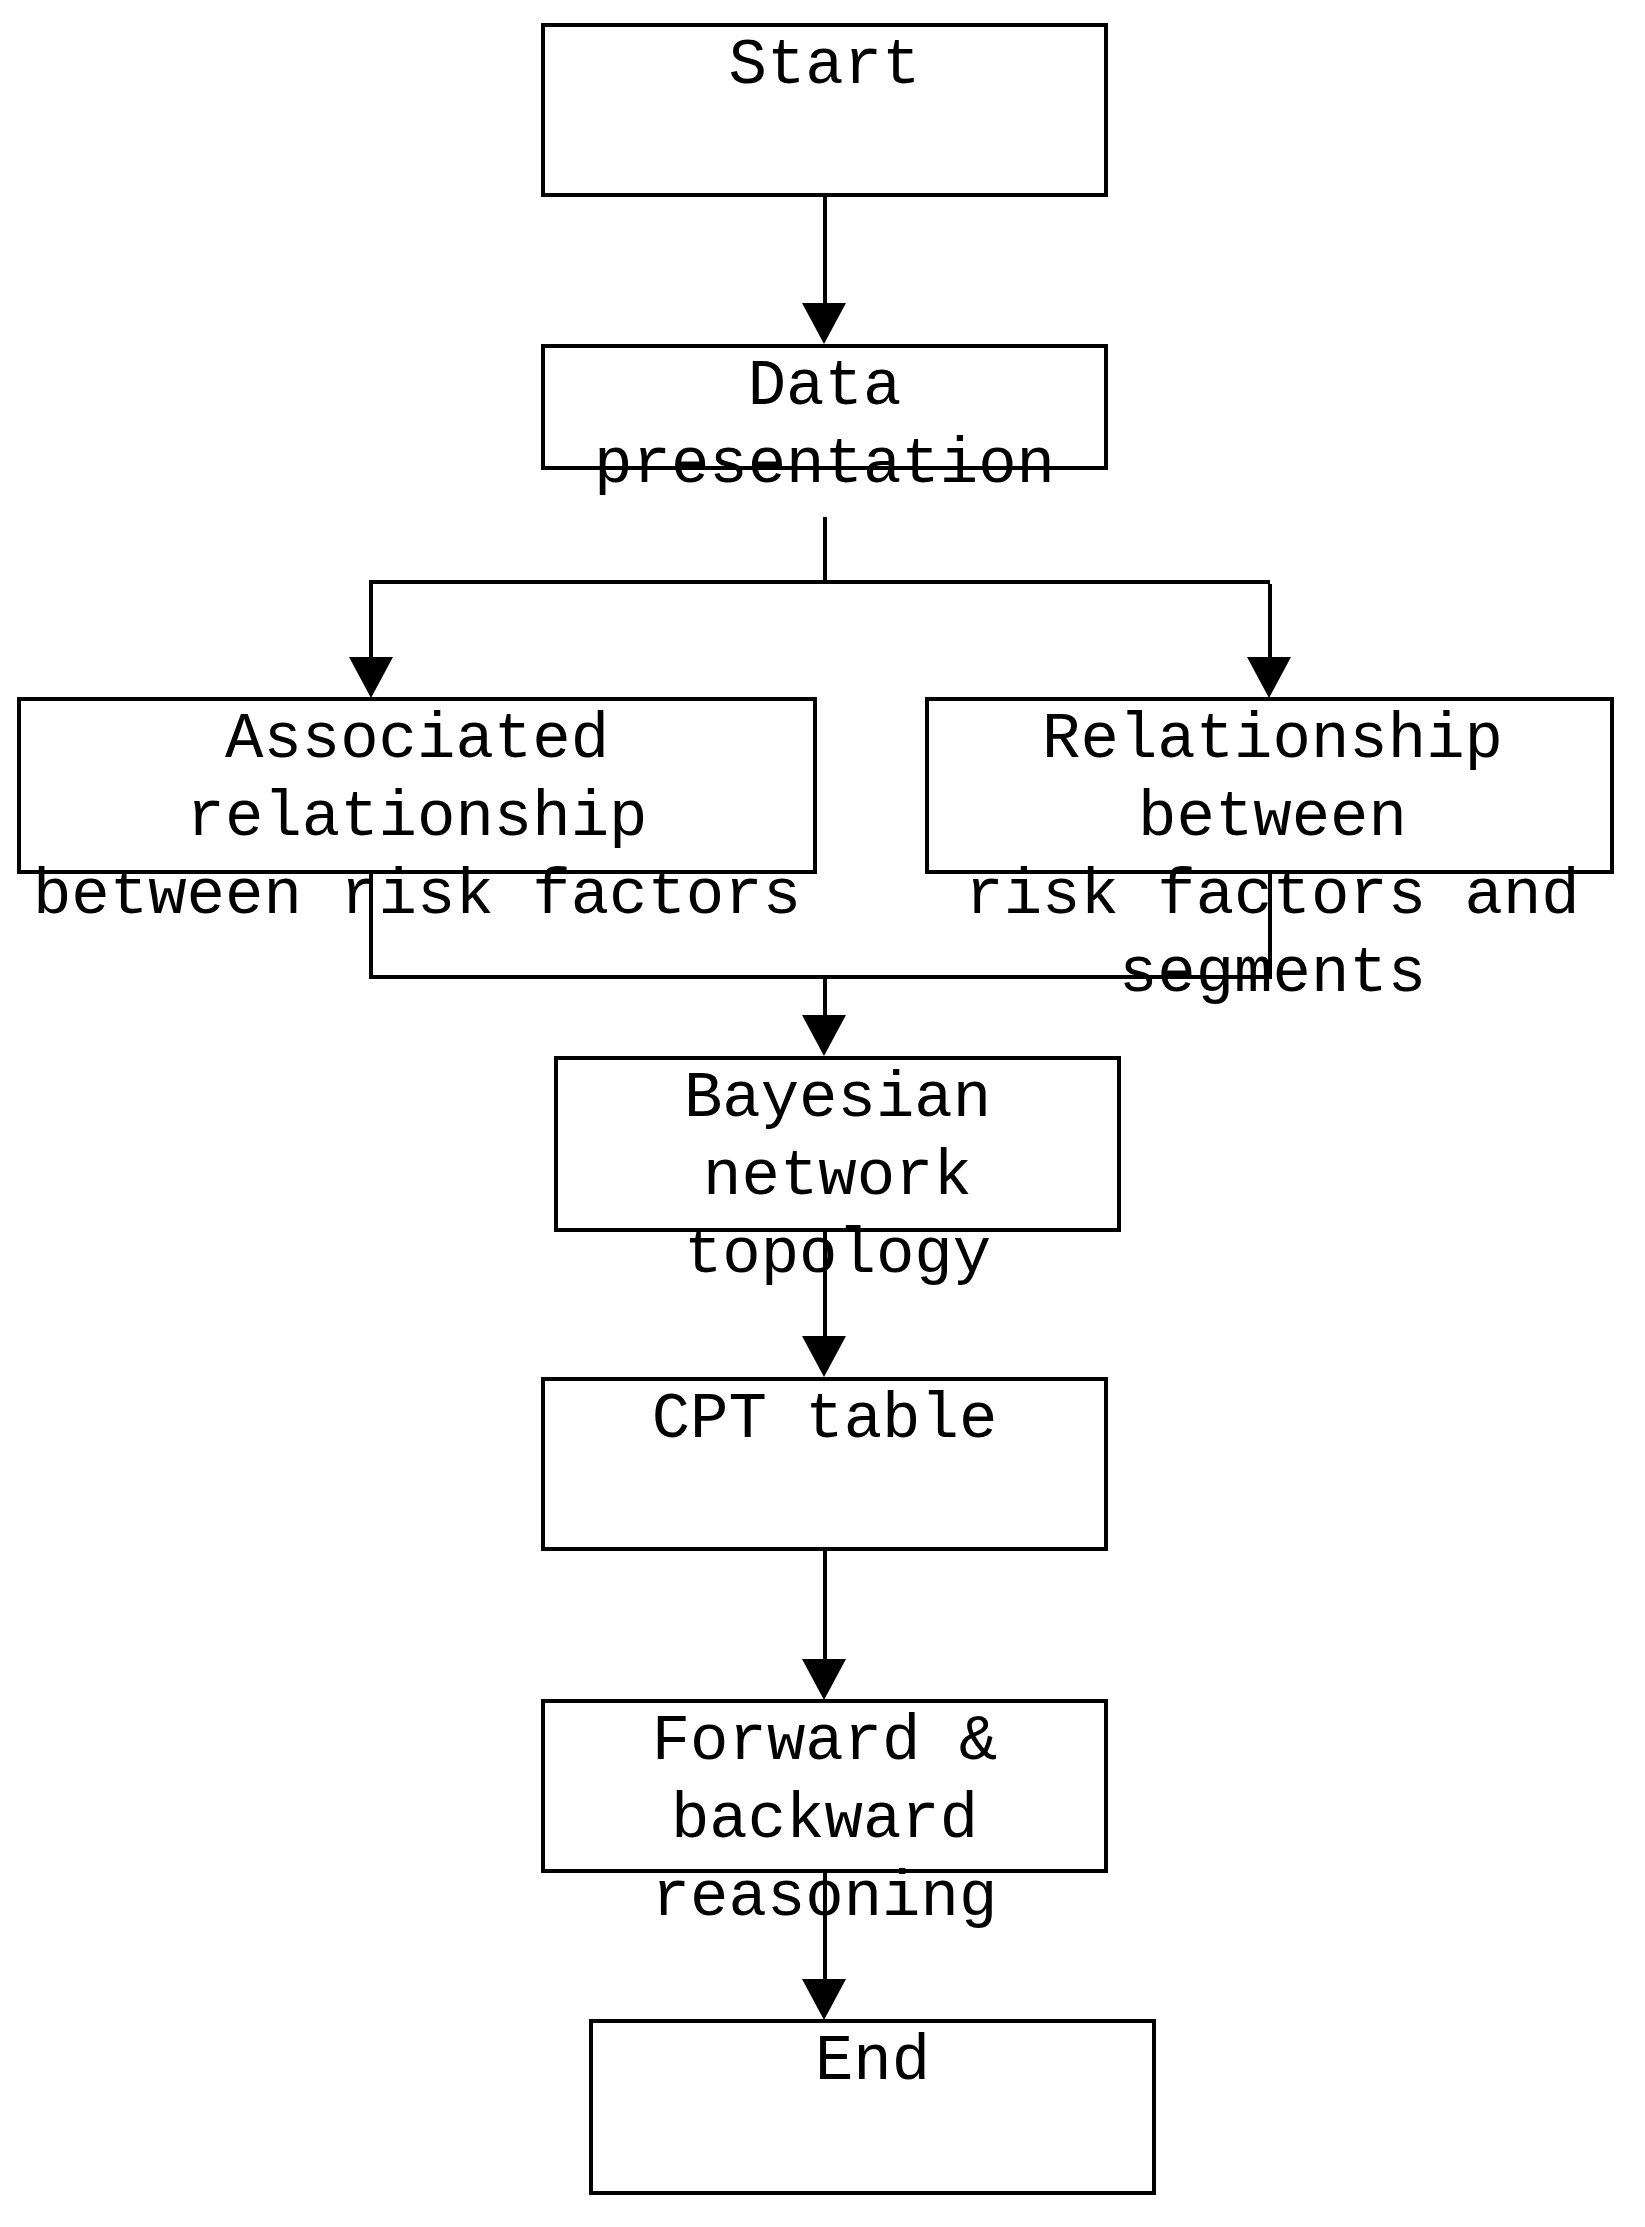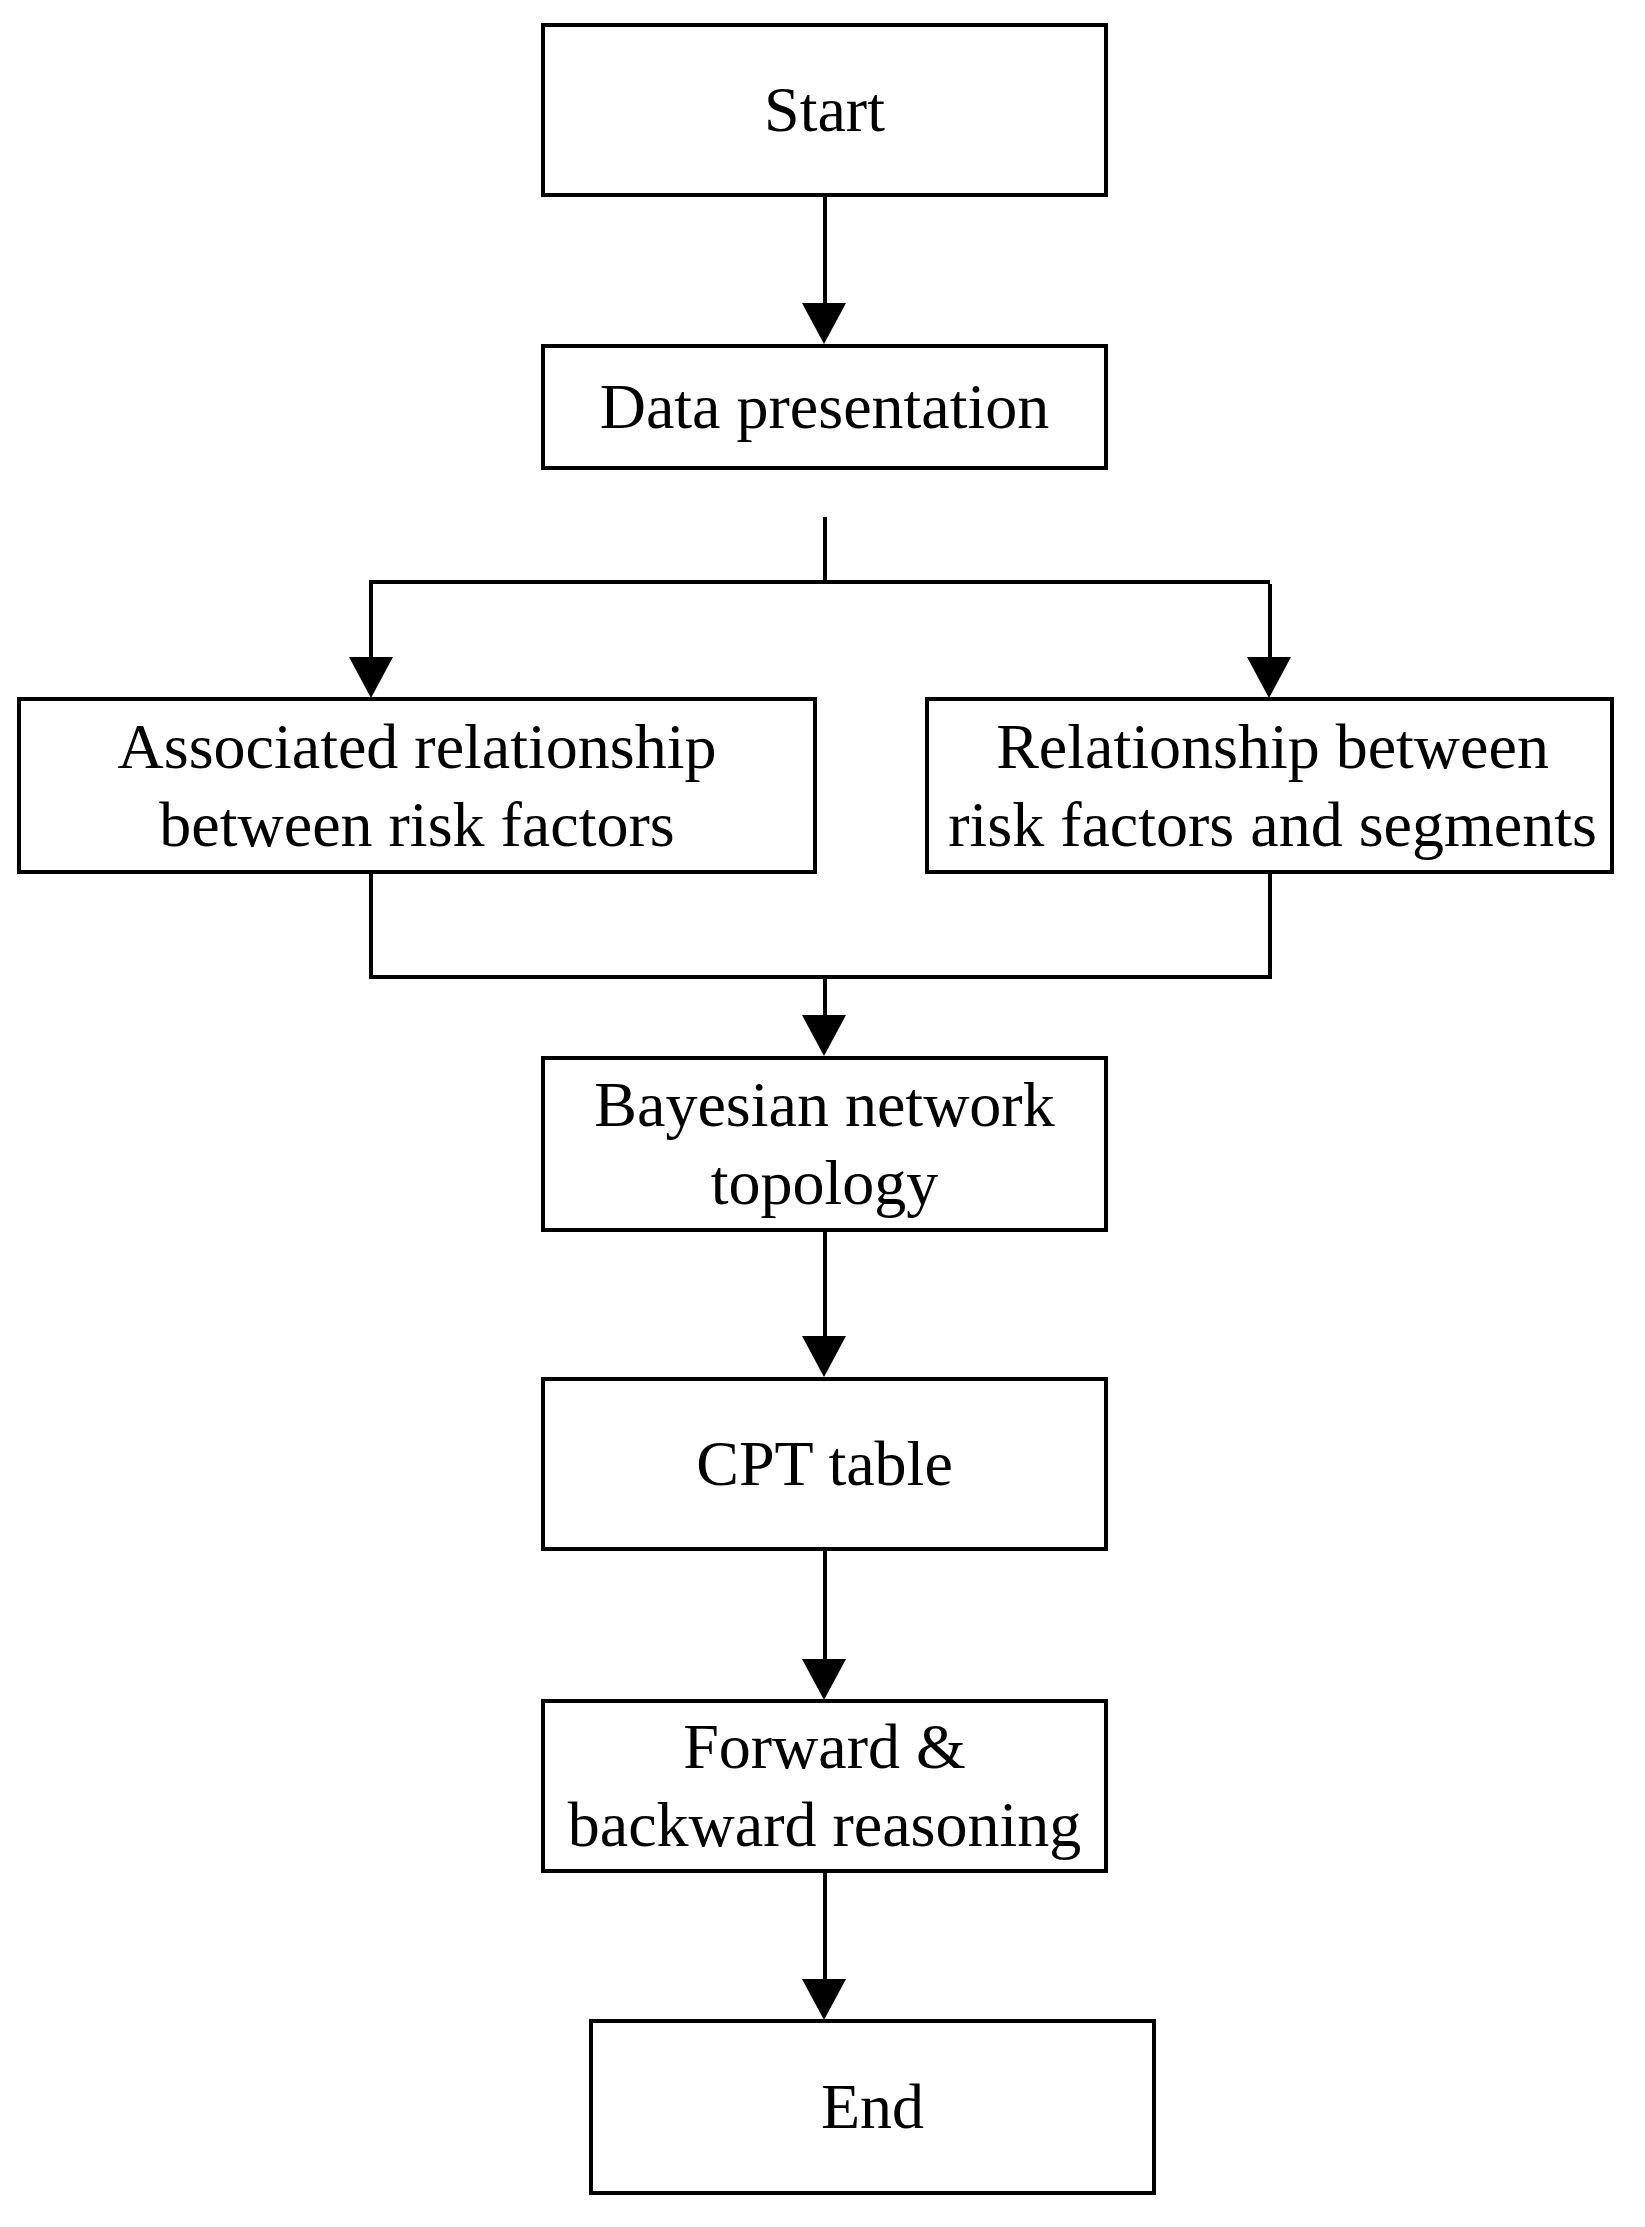--- a/index.html
+++ b/index.html
@@ -15,22 +15,23 @@
     font-family: "Liberation Serif", "DejaVu Serif", serif;
     color: #000000;
     overflow: hidden;
   }
   .node {
     position: absolute;
     box-sizing: border-box;
     border: 4.7px solid #000000;
     background: #ffffff;
     display: flex;
-    align-items: center;
+    align-items: flex-start;
     justify-content: center;
+    font-family: Liberation Mono, monospace;
   }
   .node .label {
     font-size: 64px;
     line-height: 78px;
     text-align: center;
     white-space: pre-line;
     color: #000000;
   }
   .shaft-v {
     position: absolute;
@@ -49,21 +50,21 @@
     border-left: 22px solid transparent;
     border-right: 22px solid transparent;
     border-top: 41px solid #000000;
   }
 
   
   #n-start { left: 541px;  top: 23.4px;   width: 567px; height: 174px; }
   #n-data  { left: 541px;  top: 344px;  width: 567px; height: 126px; }
   #n-assoc { left: 17px;   top: 697px;  width: 800px; height: 177px; }
   #n-rel   { left: 925px; top: 697px;  width: 689px; height: 177px; padding-left: 6px; }
-  #n-bayes { left: 541px;  top: 1056px; width: 567px; height: 176px; }
+  #n-bayes { left: 554px;  top: 1056px; width: 567px; height: 176px; }
   #n-cpt   { left: 541px;  top: 1377px; width: 567px; height: 174px; }
   #n-fwd   { left: 541px;  top: 1699px; width: 567px; height: 174px; }
   #n-end   { left: 541px;  top: 2019px; width: 567px; height: 176px; margin-left: 48px; }
 
   
   #c1-shaft { left: 823px; top: 197px;  height: 109px; }
   #c1-head  { left: 802px; top: 303px; }
 
   
   #c2-stub        { left: 823px; top: 517px;  height: 67px; }

